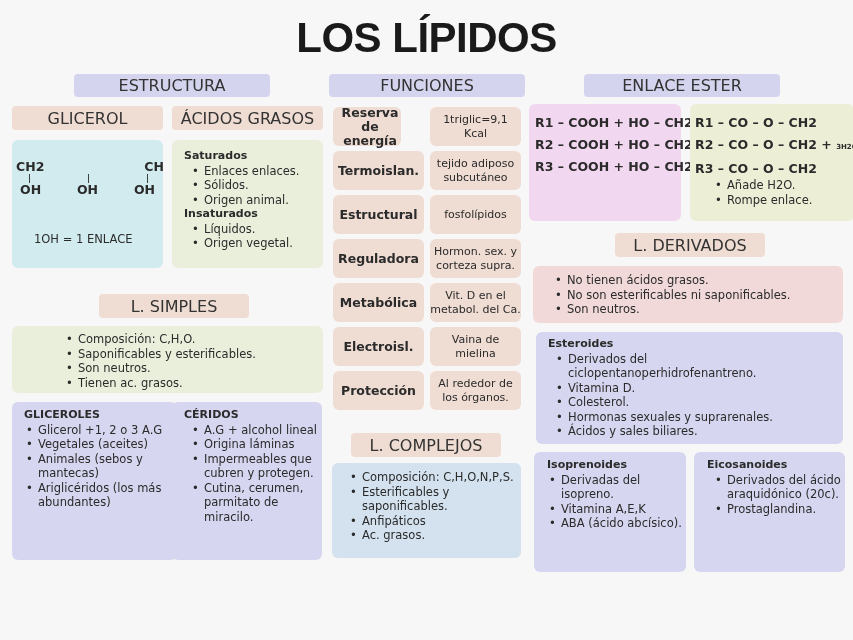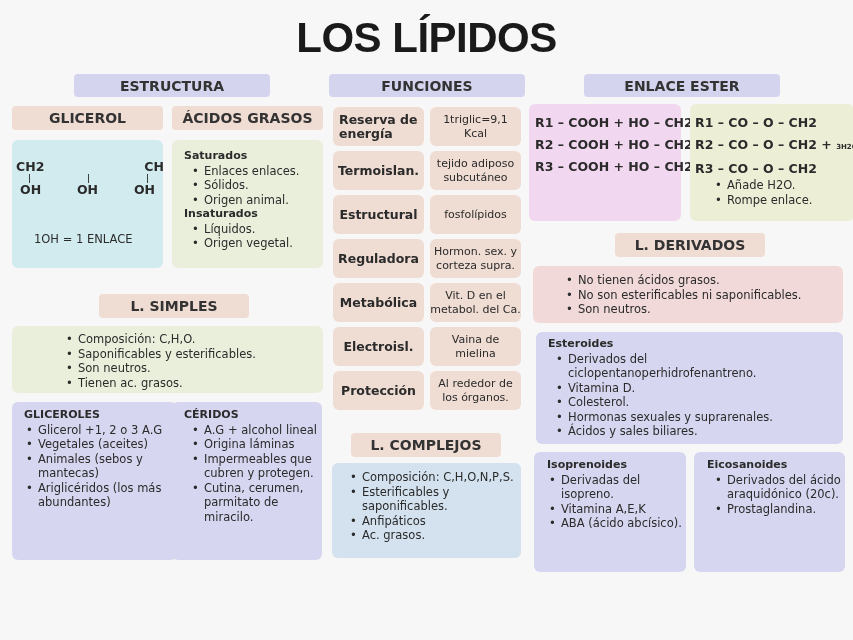--- a/index.html
+++ b/index.html
@@ -8,21 +8,21 @@
     font-family: "DejaVu Sans", sans-serif; color: #2b2b2b;
     position: relative; overflow: hidden;
   }
   .abs { position: absolute; }
   .title {
     left: 0; top: 14px; width: 853px; text-align: center;
     font-family: "Liberation Sans", sans-serif; font-weight: 700;
     font-size: 42px; letter-spacing: -0.5px; color: #1a1a1a;
   }
   .hdr {
-    border-radius: 4px; font-weight: 700; font-size: 14px;
+    border-radius: 4px; font-weight: 400; font-size: 16px;
     display: flex; align-items: center; justify-content: center; color: #333;
   }
   .lav { background: #d4d4ee; }
   .peach { background: #efdcd3; }
   .box { border-radius: 6px; font-size: 11.5px; line-height: 14.5px; }
   .blue { background: #d2ebef; }
   .green { background: #eaefdc; }
   .pink { background: #f2d7f0; }
   .olive { background: #ecefd6; }
   .rose { background: #f1d9d9; }
@@ -111,21 +111,21 @@
 <div class="abs box lavb" style="left:172px;top:402px;width:150px;height:158px;padding:6px 4px 0 12px;">
   <div class="h">CÉRIDOS</div>
   <ul style="padding-left:6px;">
     <li>A.G + alcohol lineal</li>
     <li>Origina láminas</li>
     <li>Impermeables que cubren y protegen.</li>
     <li>Cutina, cerumen, parmitato de miracilo.</li>
   </ul>
 </div>
 
-<div class="abs cell b" style="left:333px;top:107px;width:91px;height:39px;text-align:left;justify-content:flex-start;padding-left:6px;">Reserva de energía</div>
+<div class="abs cell b" style="left:333px;top:107px;width:68px;height:39px;text-align:center;justify-content:flex-start;padding-left:6px;">Reserva de energía</div>
 <div class="abs cell" style="left:430px;top:107px;width:91px;height:39px;">1triglic=9,1 Kcal</div>
 
 <div class="abs cell b" style="left:333px;top:151px;width:91px;height:39px;">Termoislan.</div>
 <div class="abs cell" style="left:430px;top:151px;width:91px;height:39px;">tejido adiposo subcutáneo</div>
 
 <div class="abs cell b" style="left:333px;top:195px;width:91px;height:39px;">Estructural</div>
 <div class="abs cell" style="left:430px;top:195px;width:91px;height:39px;">fosfolípidos</div>
 
 <div class="abs cell b" style="left:333px;top:239px;width:91px;height:39px;">Reguladora</div>
 <div class="abs cell" style="left:430px;top:239px;width:91px;height:39px;">Hormon. sex. y corteza supra.</div>
@@ -159,21 +159,21 @@
   <div class="chem">R1 – CO – O – CH2</div>
   <div class="chem"><span>R2 – CO – O – CH2 +</span> <small>3H2O</small></div>
   <div class="chem">R3 – CO – O – CH2</div>
   <ul style="padding-left:18px;margin-top:-2px;">
     <li>Añade H2O.</li>
     <li>Rompe enlace.</li>
   </ul>
 </div>
 
 <div class="abs hdr peach" style="left:615px;top:233px;width:150px;height:24px;">L. DERIVADOS</div>
-<div class="abs box rose" style="left:533px;top:266px;width:310px;height:57px;padding:7px 0 0 31px;">
+<div class="abs box rose" style="left:533px;top:266px;width:310px;height:57px;padding:7px 0 0 20px;">
   <ul>
     <li>No tienen ácidos grasos.</li>
     <li>No son esterificables ni saponificables.</li>
     <li>Son neutros.</li>
   </ul>
 </div>
 
 <div class="abs box lavb" style="left:536px;top:332px;width:307px;height:112px;padding:5px 0 0 12px;">
   <div class="h">Esteroides</div>
   <ul style="padding-left:6px;width:260px;">

